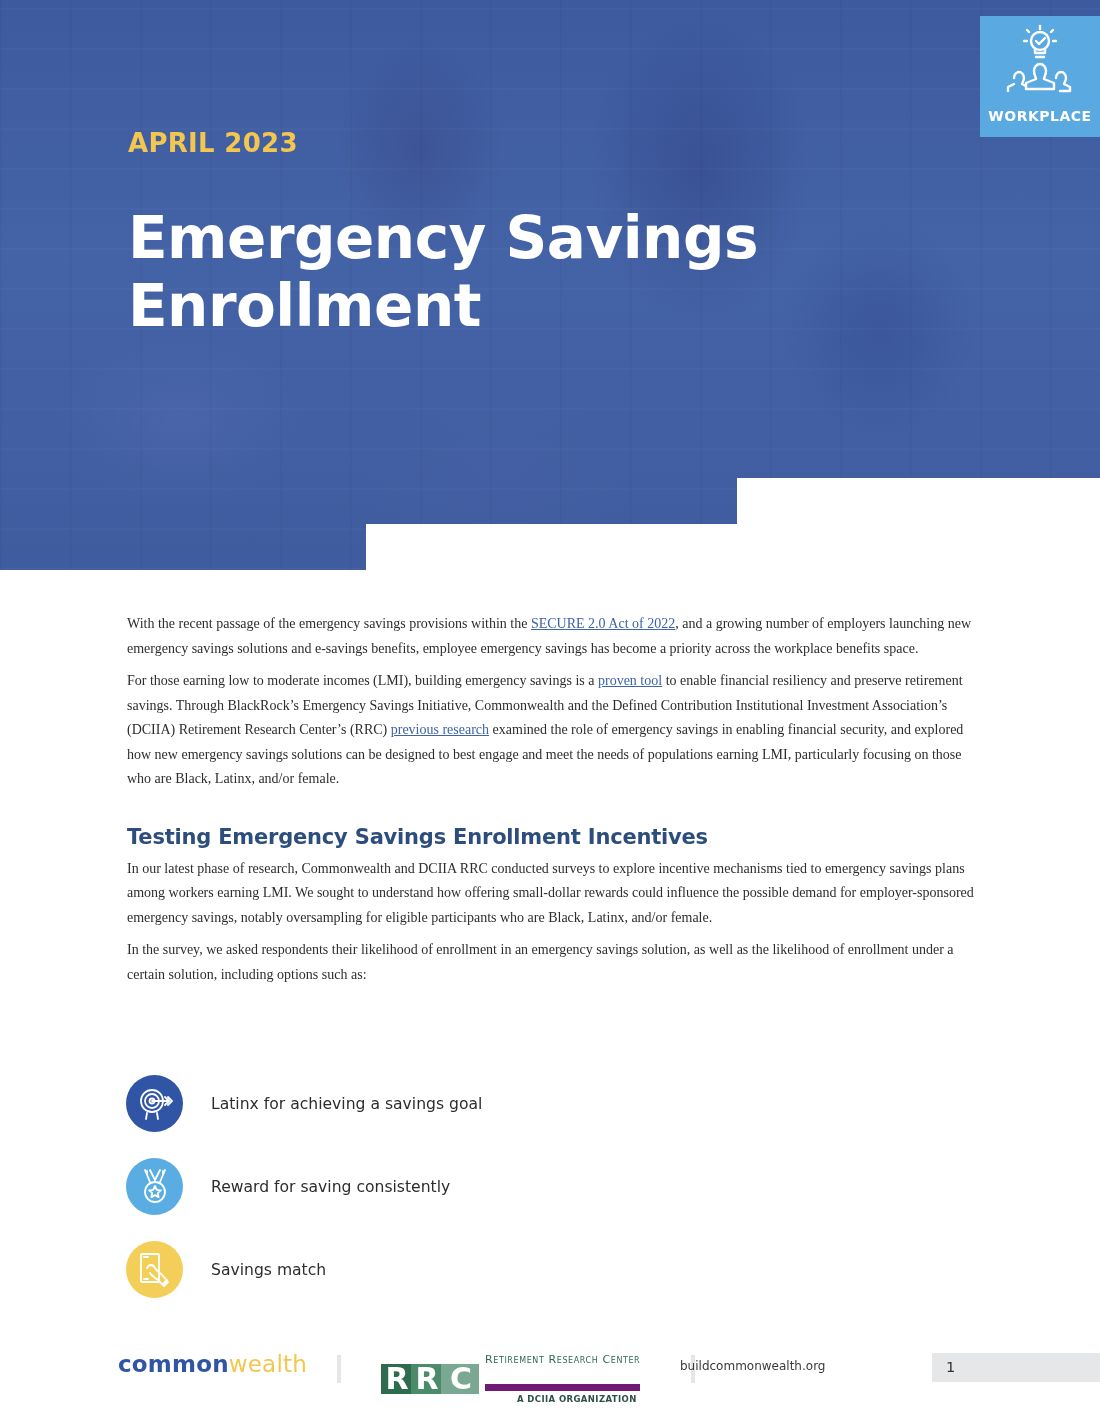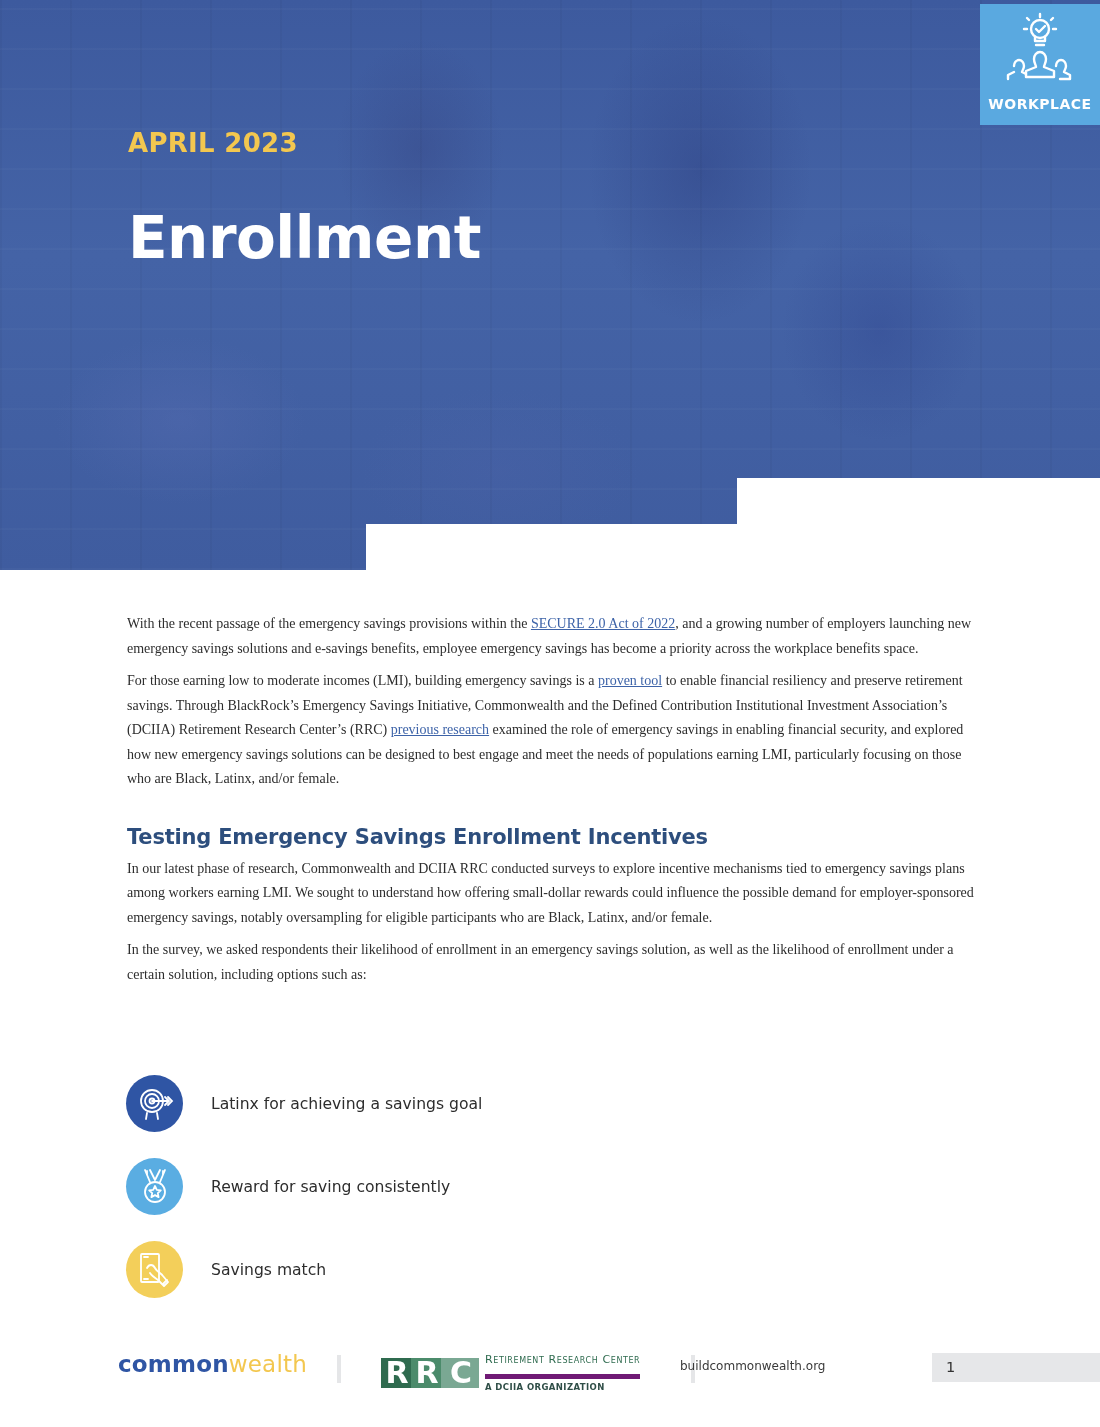--- a/index.html
+++ b/index.html
@@ -18,21 +18,21 @@
       radial-gradient(ellipse 200px 120px at 500px 470px, rgba(80,100,170,0.25), transparent 70%),
       linear-gradient(180deg, #3d5a9e 0%, #4463a6 45%, #3f5c9f 100%);
   }
   .hero-texture {
     position: absolute; inset: 0;
     background-image:
       repeating-linear-gradient(0deg, rgba(255,255,255,0.025) 0 2px, transparent 2px 40px),
       repeating-linear-gradient(90deg, rgba(0,0,0,0.03) 0 2px, transparent 2px 70px);
   }
   .badge {
-    position: absolute; right: 0; top: 4px; width: 120px; height: 121px;
+    position: absolute; right: 0; top: 16px; width: 120px; height: 121px;
     background: #5aa9e0; display: flex; flex-direction: column; align-items: center;
     padding-top: 8px; z-index: 3;
   }
   .badge svg { width: 80px; height: 80px; }
   .badge-label {
     color: #ffffff; font-weight: bold; font-size: 14px; letter-spacing: 0.5px; margin-top: 4px;
     font-family: "DejaVu Sans", sans-serif;
   }
   .date {
     position: absolute; left: 128px; top: 128px; color: #f3c74f;
@@ -71,33 +71,34 @@
   .rrc { position: absolute; left: 381px; top: 8px; display: flex; align-items: center; }
   .rrc-mark { display: flex; height: 30px; }
   .rrc-mark span {
     display: flex; align-items: center; justify-content: center; color: #ffffff;
     font-family: "DejaVu Sans", sans-serif; font-weight: bold; font-size: 30px; height: 30px; letter-spacing: -2px;
   }
   .rrc-mark .r1 { background: #2f6b4f; width: 30px; }
   .rrc-mark .r2 { background: #4b8b6b; width: 30px; }
   .rrc-mark .c1 { background: #7aa893; width: 38px; }
   .rrc-text { margin-left: 6px; font-family: "DejaVu Sans", sans-serif; color: #2f6b4f; }
-  .rrc-text .t1 { font-size: 11px; letter-spacing: 0.6px; border-bottom: 5px solid #701a75; padding-bottom: 8px; font-variant: small-caps; }
-  .rrc-text .t2 { font-size: 8.5px; margin-top: 3px; letter-spacing: 0.4px; font-weight: bold; color: #2f4e47; }
+  .rrc-text .t1 { font-size: 11px; letter-spacing: 0.6px; border-bottom: 7px solid #701a75; padding-bottom: 18px; font-variant: small-caps; }
+  .rrc-text .t2 { font-size: 8.5px; margin-top: 3px; letter-spacing: 0.4px; font-weight: bold; color: #2f4e47; margin-left: 32px; }
   .site { position: absolute; left: 680px; top: 14px; font-family: "DejaVu Sans", sans-serif; font-size: 12px; color: #3a3a3a; }
   .pagebox { position: absolute; left: 932px; top: 8px; width: 168px; height: 29px; background: #e6e7e9; }
   .pagebox span { position: absolute; left: 14px; top: 6px; font-family: "DejaVu Sans", sans-serif; font-size: 14.5px; color: #333; }
 </style>
 </head>
 <body>
 
 <div class="hero">
   <div class="hero-texture"></div>
   <div class="date">APRIL 2023</div>
   <h1 class="title">
+    <span>Emergency Savings</span>
     <span>Enrollment</span>
   </h1>
 </div>
 
 <div class="badge">
   <svg viewBox="0 0 80 80" fill="none" stroke="#ffffff" stroke-width="2.4" stroke-linecap="round" stroke-linejoin="round">
     <circle cx="40" cy="17" r="9"></circle>
     <path d="M35 25 v4 h10 v-4"></path>
     <path d="M36 33 h8"></path>
     <path d="M36 17 l3 3 l6 -6"></path>

